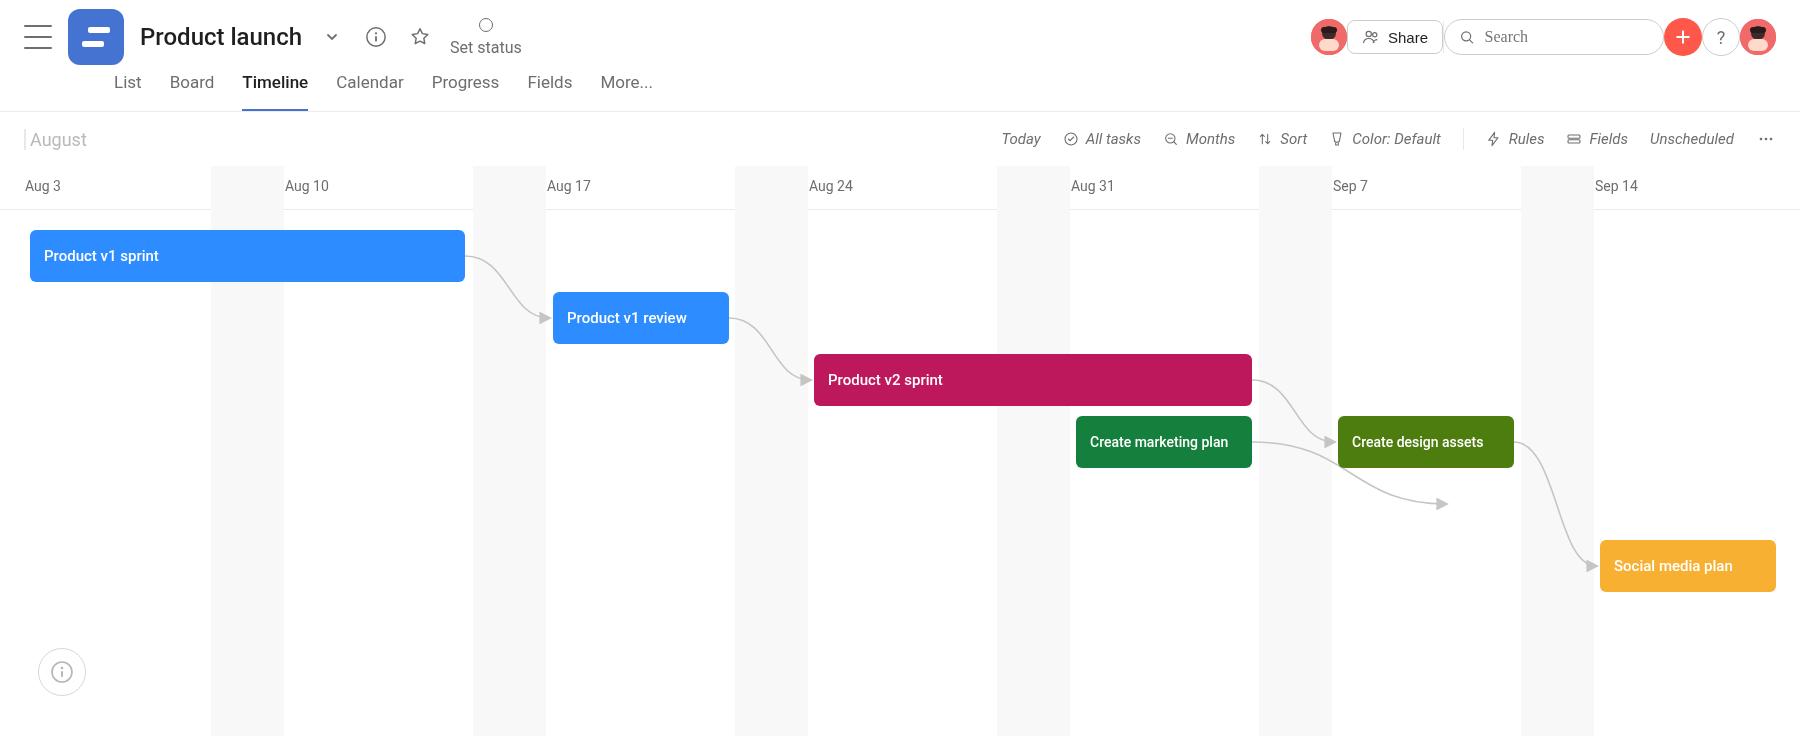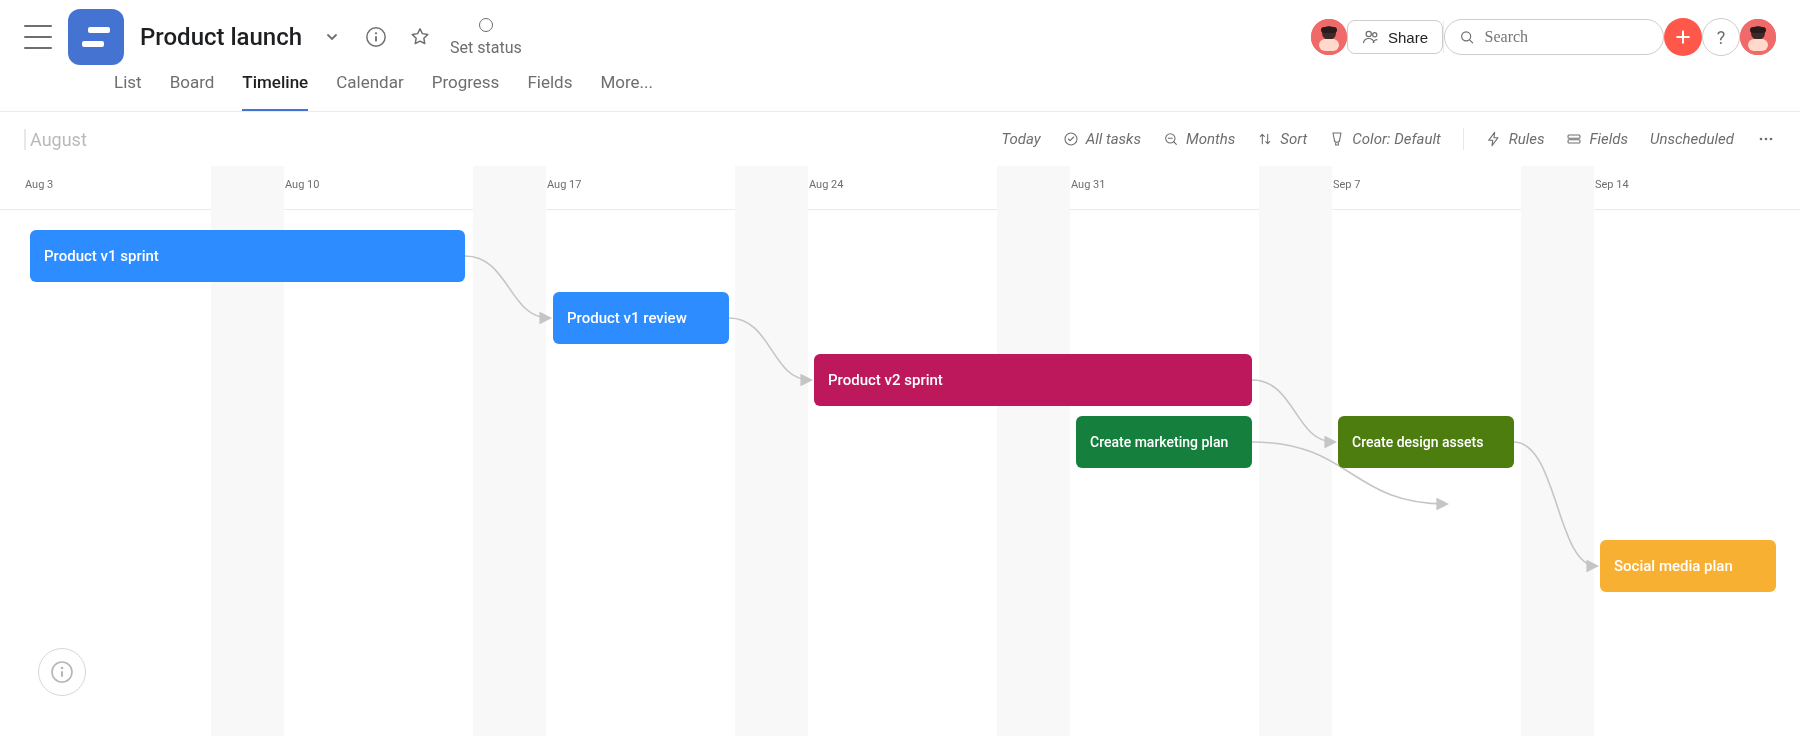--- a/index.html
+++ b/index.html
@@ -37,21 +37,21 @@
   
   .toolbar { display: flex; align-items: center; padding: 0 24px; height: 54px; font-size: 15px; color: #6d6e6f; }
   .month-label { font-size: 18px; color: #b9b9b8; padding-left: 4px; border-left: 2px solid #e8e8e8; }
   .toolbar-right { margin-left: auto; display: flex; align-items: center; gap: 22px; font-style: italic; }
   .toolbar-item { display: flex; align-items: center; gap: 7px; cursor: pointer; }
   .toolbar-sep { width: 1px; height: 22px; background: #e8e8e8; }
   
   
   .timeline-wrap { position: relative; height: calc(736px - 62px - 50px - 54px); overflow: hidden; }
   .date-row { display: flex; height: 44px; border-bottom: 1px solid #edeae9; }
-  .date-cell { position: absolute; top: 12px; font-size: 11px; color: #6d6e6f; }
+  .date-cell { position: absolute; top: 12px; font-size: 14px; color: #6d6e6f; }
   .grid-cols { position: absolute; top: 0; left: 0; right: 0; bottom: 0; pointer-events: none; }
   .grid-col { position: absolute; top: 0; bottom: 0; background: #f9f8f8; }
   .chart-area { position: absolute; left: 0; right: 0; top: 44px; bottom: 0; }
   .task-bar { position: absolute; height: 52px; border-radius: 6px; display: flex; align-items: center; padding: 0 14px; color: #fff; font-size: 15px; font-weight: 500; cursor: pointer; line-height: 1.2; }
   .task-bar.two-line { font-size: 14px; }
   svg.deps { position: absolute; top: 0; left: 0; pointer-events: none; overflow: visible; }
   
   .info-fab { position: absolute; left: 38px; bottom: 40px; width: 48px; height: 48px; border-radius: 50%; border: 1px solid #d9d7d5; background: #fff; display: flex; align-items: center; justify-content: center; color: #b7b6b4; cursor: pointer; }
 </style>
 </head>

